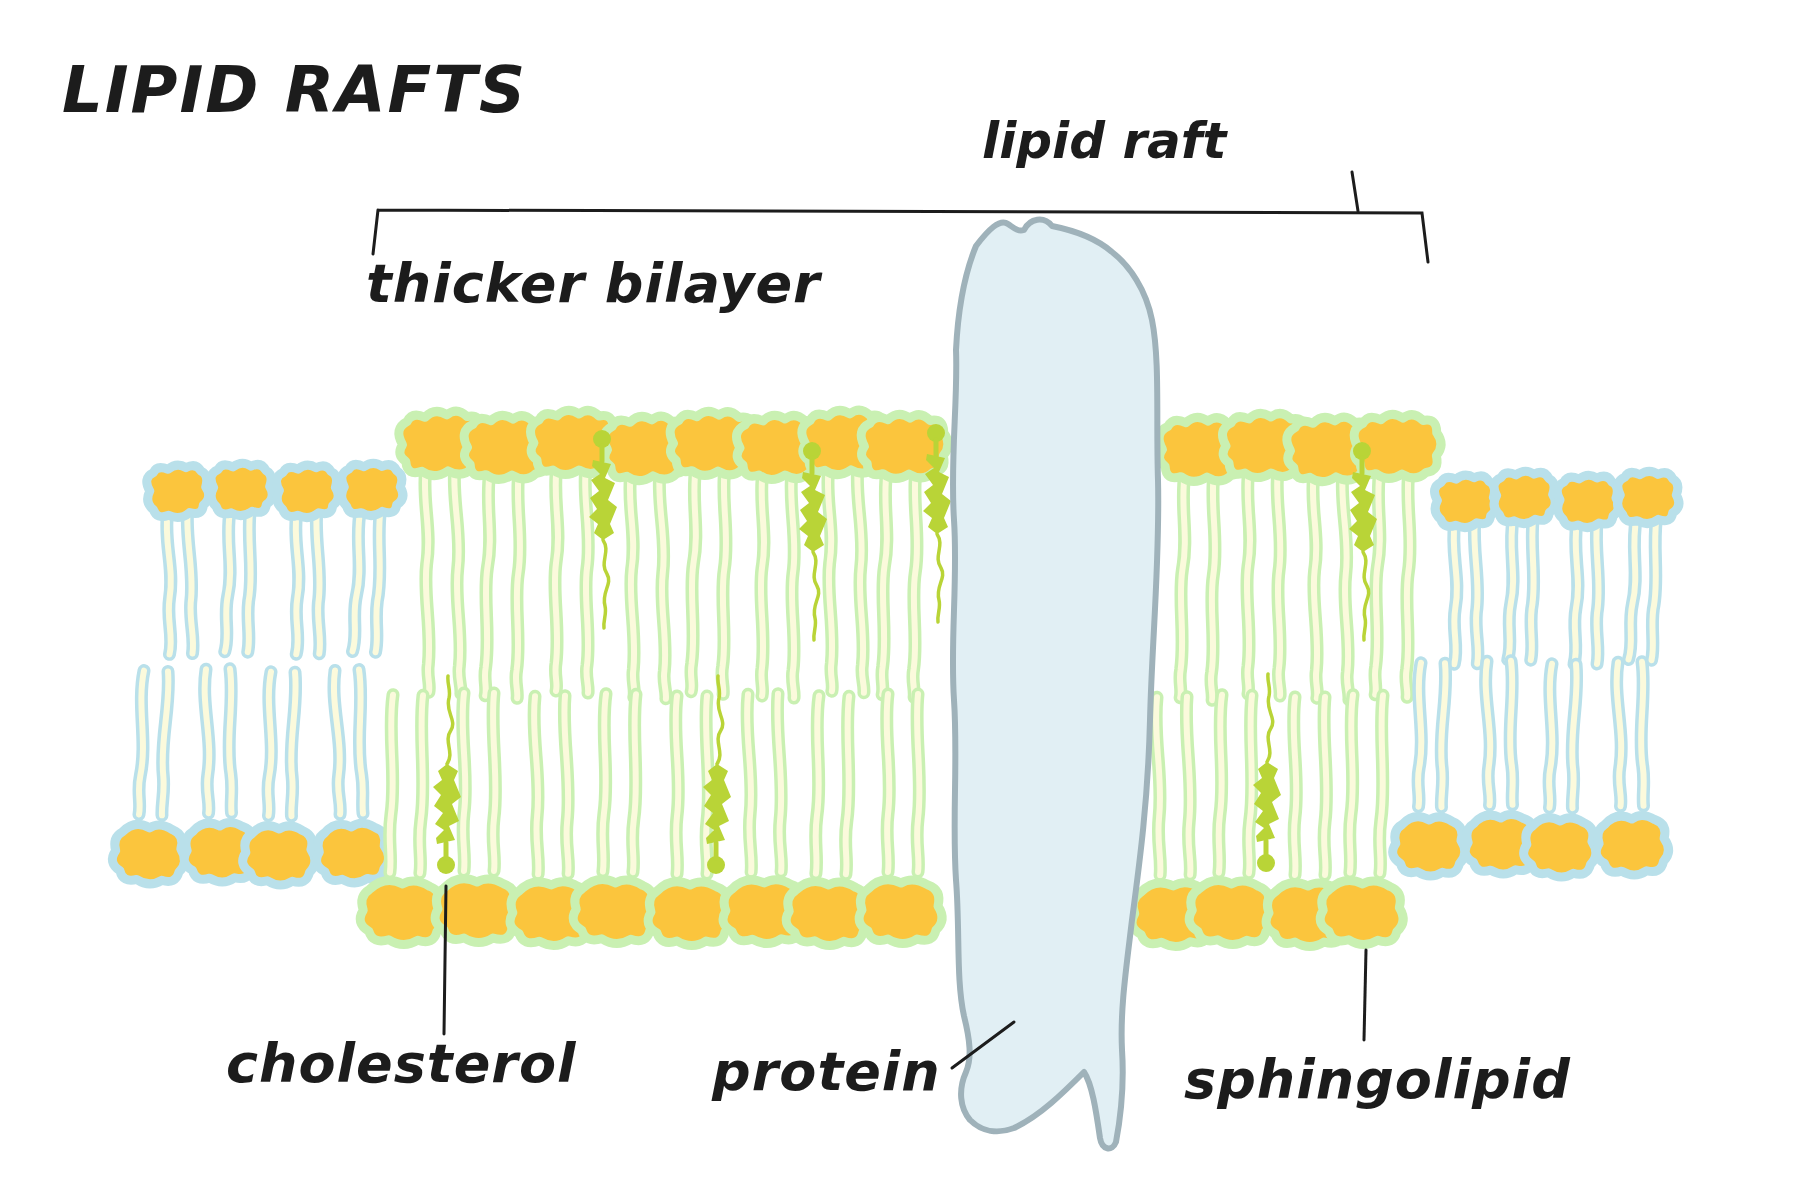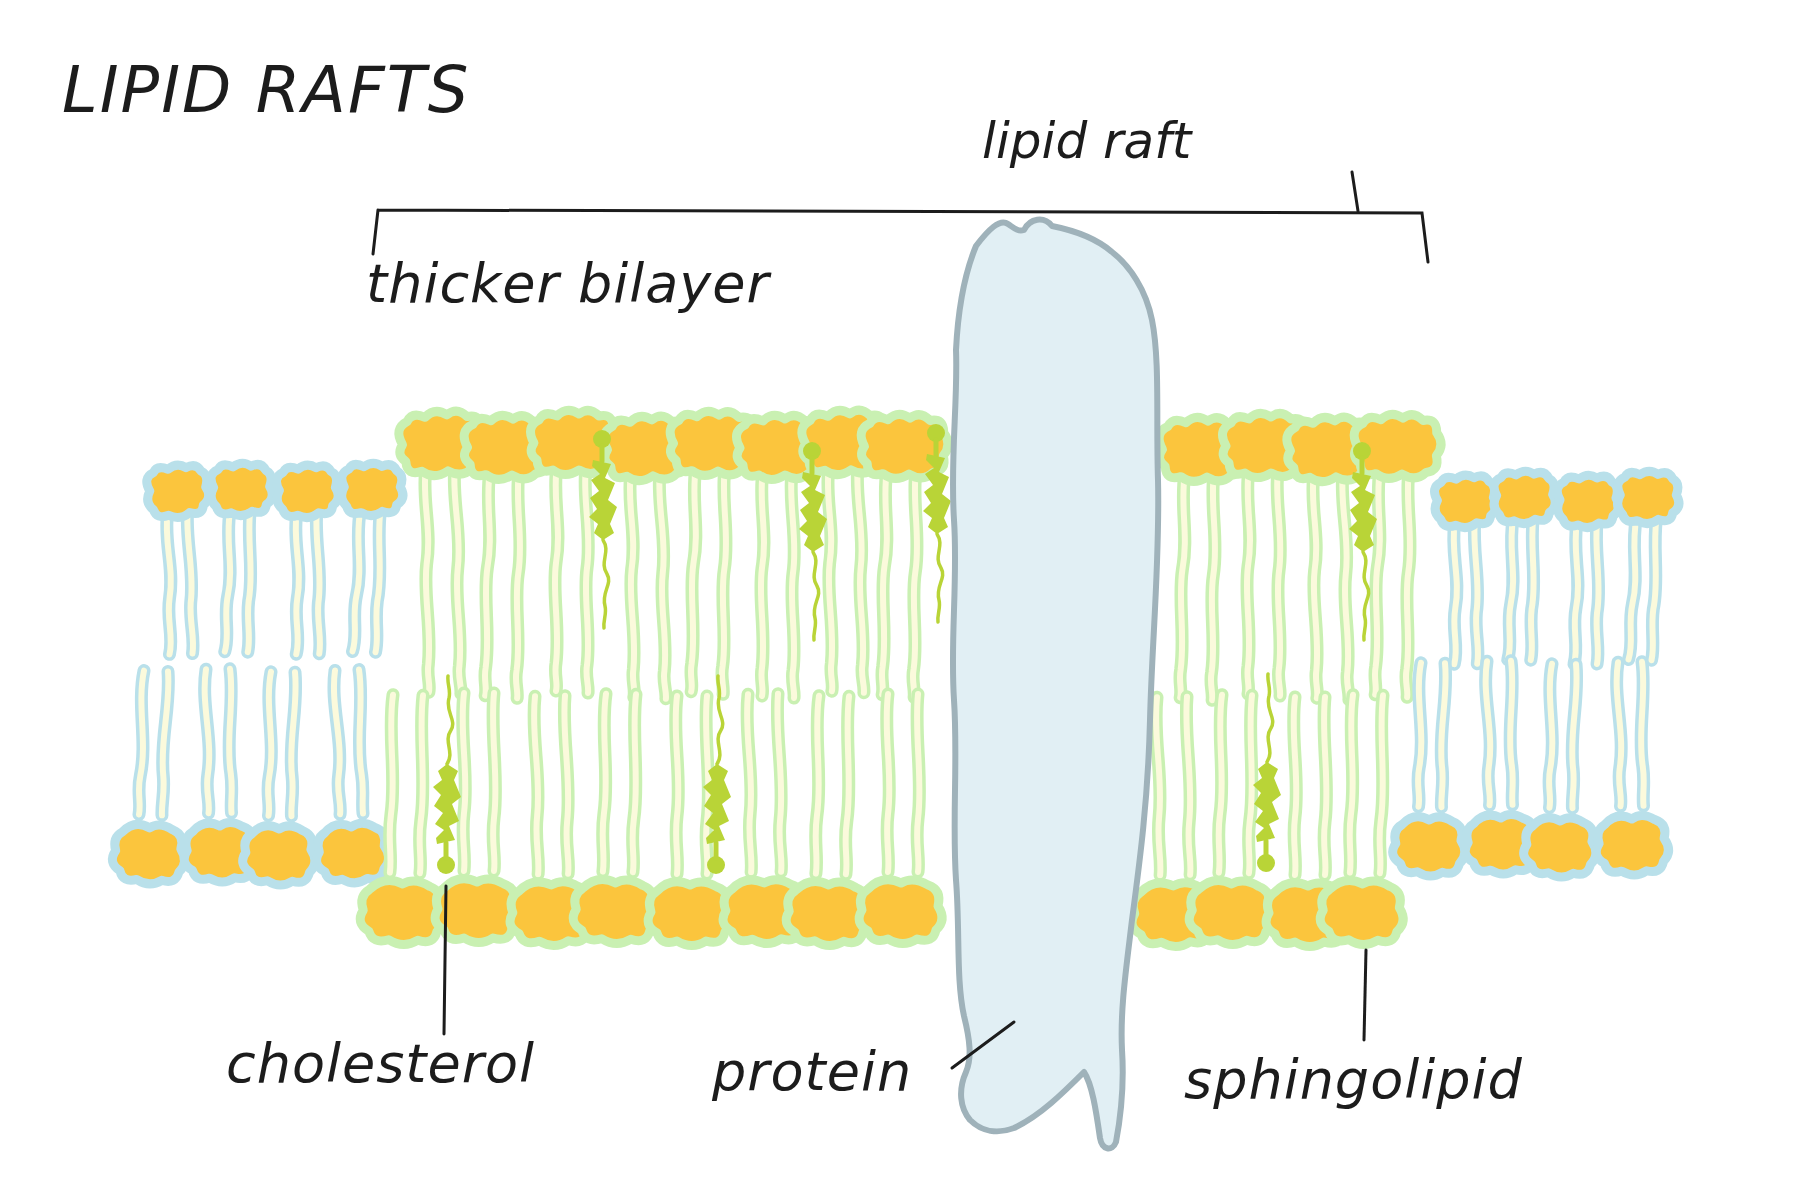--- a/index.html
+++ b/index.html
@@ -1,16 +1,16 @@
 <!DOCTYPE html>
 <html style="--c-head: #FBC53D; --c-tail: #FBFADC; --c-blue-outline: #B9E0EA; --c-green-outline: #C9F0B2; --c-cholesterol: #B9D437; --c-protein-fill: #E1EFF4; --c-protein-outline: #9FB2BA; --c-ink: #1C1C1C; --c-background: #FFFFFF;"><head>
 <meta charset="utf-8">
 <style>
   html,body{margin:0;padding:0;background:#ffffff;}
-  .stage{position:relative;width:1800px;height:1200px;background:#ffffff;overflow:hidden;}
+  .stage{position:relative;width:1800px;height:1200px;background:#ffffff;overflow:hidden;font-weight:bold;}
   svg{display:block;}
   
   text{fill:var(--c-ink);font-family:"DejaVu Sans",sans-serif;font-style:italic;}
   .title-text{font-size:64px;letter-spacing:2px;font-style:oblique 8deg;}
   .hand{font-size:54px;letter-spacing:1px;}
   .hand-sm{font-size:50px;}
   
   .head-g{fill:var(--c-head);stroke:var(--c-green-outline);stroke-width:9;stroke-linejoin:round;}
   .head-b{fill:var(--c-head);stroke:var(--c-blue-outline);stroke-width:9;stroke-linejoin:round;}
   .to-g{fill:none;stroke:var(--c-green-outline);stroke-width:13;stroke-linecap:round;}

